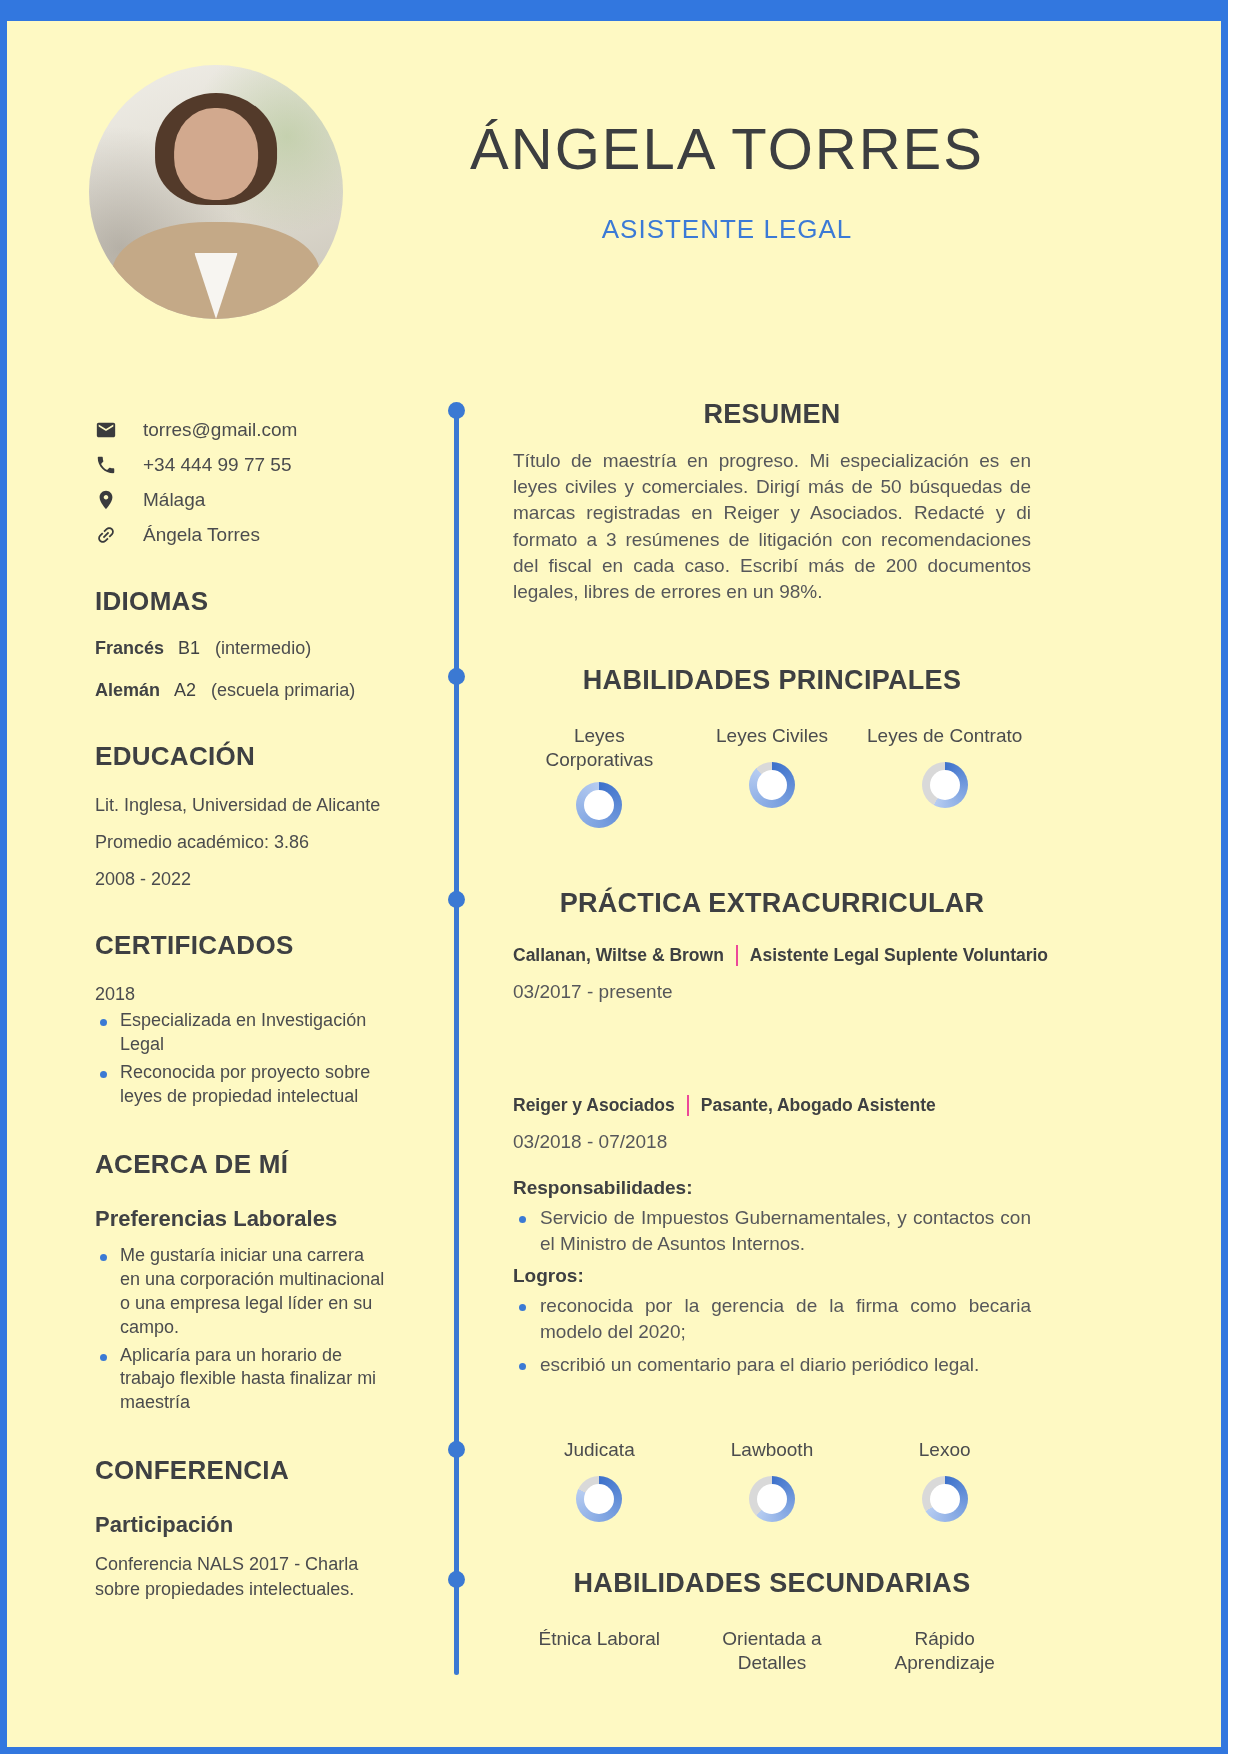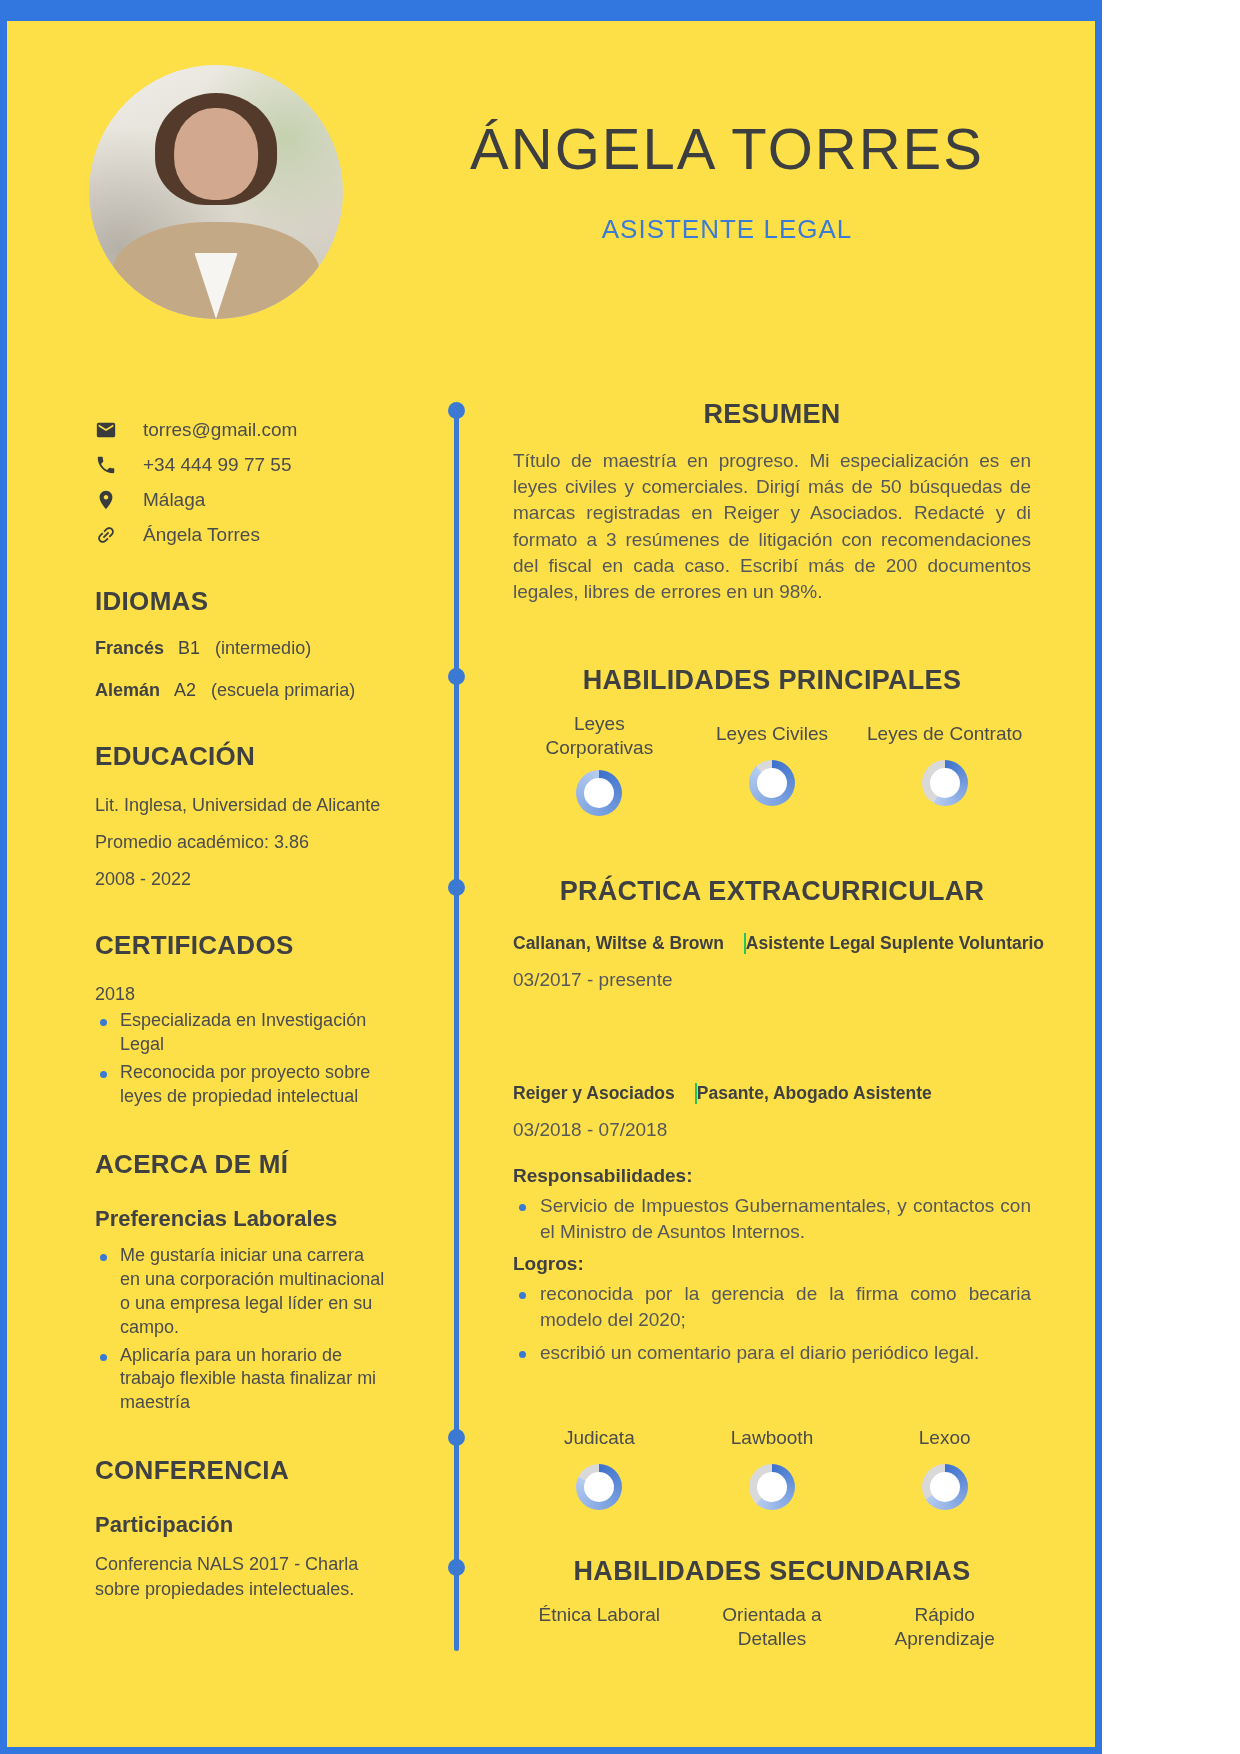--- a/index.html
+++ b/index.html
@@ -1,17 +1,17 @@
 <!DOCTYPE html>
 <html><head>
 <meta charset="utf-8">
 <style>
   html,body { margin:0; padding:0; background:#ffffff; }
   body { font-family:"Liberation Sans", sans-serif; color:#56575a; }
-  .page { width:1102px; height:1754px; box-sizing:border-box; background:#fde047;
+  .page { width:1228px; height:1754px; box-sizing:border-box; background:#fef9c3;
           border:7px solid #3277df; border-top:21px solid #3277df; overflow:hidden; position:relative; }
 
   
   .header { position:relative; height:334px; }
   .photo { position:absolute; left:82px; top:44px; width:254px; height:254px; border-radius:50%; overflow:hidden;
            background:
              radial-gradient(circle at 78% 28%, rgba(173,197,143,.55), transparent 36%),
              radial-gradient(circle at 12% 72%, rgba(108,100,92,.35), transparent 42%),
              linear-gradient(160deg, #f0eee8, #dcd8cd 60%, #c9c4b8); }
   .av-hair { position:absolute; top:11%; left:50%; transform:translateX(-50%); width:48%; height:44%;
@@ -54,32 +54,32 @@
   .conf-text { margin-top:14px; line-height:1.35; color:#4b4c4e; }
   .acerca-list { margin-top:12px; }
 
   
   .timeline-line { position:absolute; left:-59px; top:56px; bottom:8px; width:5px; background:#3b79d3; border-radius:3px; }
   .rsec { position:relative; margin-bottom:60px; }
   .tdot { position:absolute; left:-65px; top:3px; width:17px; height:17px; border-radius:50%; background:#3b79d3; }
   .rhead { font-size:27px; color:#3e4042; margin:0; font-weight:700; letter-spacing:.3px;text-align:center; }
   .body-text { margin:18px 0 0; line-height:1.38; text-align:justify; color:#56575a; }
 
-  .skills-row { display:flex; margin-top:16px; align-items:center; }
+  .skills-row { display:flex; margin-top:28px; align-items:flex-start; }
   .skill { flex:1; display:flex; flex-direction:column; align-items:center; }
   .skill-label { color:#4b4c4e; text-align:center; min-height:28px; line-height:1.25; max-width:160px; }
   .tall .skill-label { min-height:56px; }
   .donut { width:46px; height:46px; margin-top:10px; border-radius:50%; position:relative;
            background:conic-gradient(#3d71cb 0%, #7ba1e0 calc(var(--p)/2), #b6ccf1 var(--p), #d9d9d9 var(--p)); }
   .donut::after { content:""; position:absolute; inset:8px; border-radius:50%; background:#fff; }
 
   .job { margin-top:26px; }
   .job.gap { margin-top:92px; }
   .job-line { font-weight:700; color:#3e4042; font-size:17.5px; display:flex; align-items:center; white-space:nowrap; }
-  .job-role { border-left:2px solid #22c55e; margin-left:20px; }
+  .job-role { border-left:2px solid #ec4899; padding-left:12px; margin-left:12px; }
   .job-dates { margin-top:15px; color:#56575a; }
   .resp-label { margin-top:24px; font-weight:700; color:#3e4042; }
   .rlist { list-style:none; margin:2px 0 0; padding:0; }
   .rlist li { position:relative; padding-left:27px; margin-top:6px; line-height:1.38; text-align:justify; color:#56575a; }
   .rlist li::before { content:""; position:absolute; left:6px; top:11px; width:7px; height:7px; border-radius:50%; background:#3b7ad4; }
 </style>
 </head>
 <body>
 
 <div class="page">

